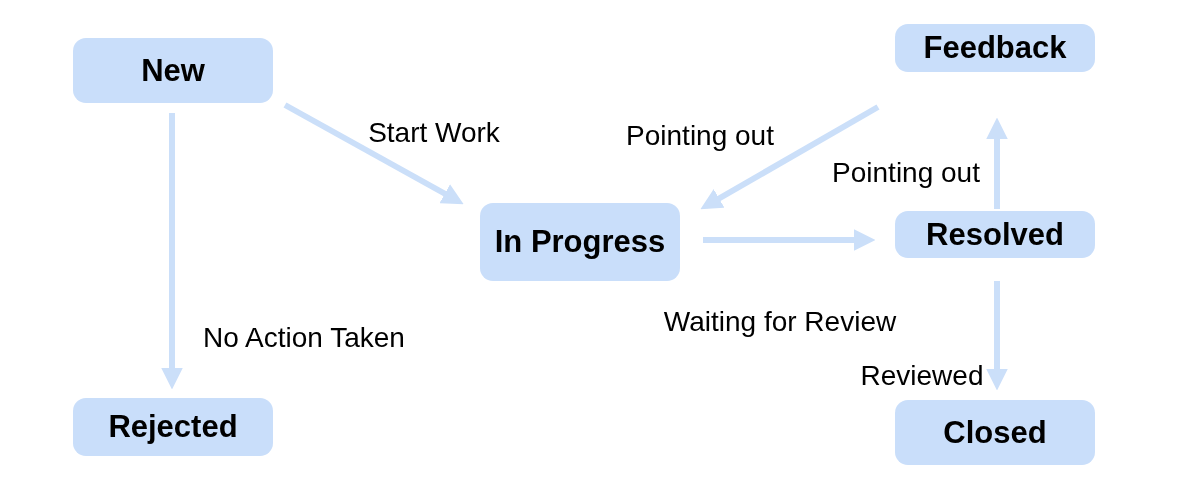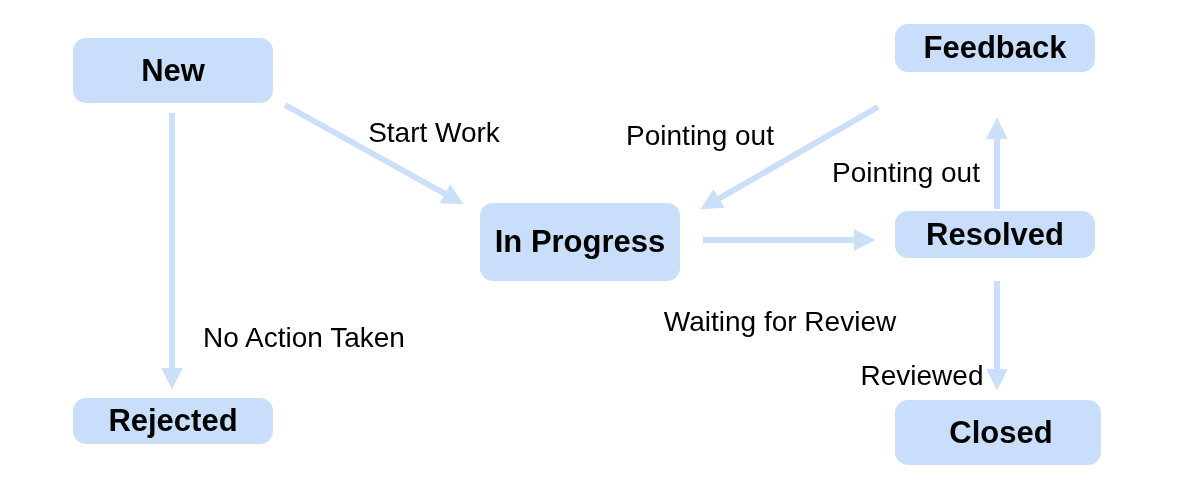--- a/index.html
+++ b/index.html
@@ -84,25 +84,25 @@
   </div>
 
   <div class="node" style="left:480px; top:203px; width:200px; height:78px;">
     <span>In Progress</span>
   </div>
 
   <div class="node" style="left:895px; top:211px; width:200px; height:47px;">
     <span>Resolved</span>
   </div>
 
-  <div class="node" style="left:73px; top:398px; width:200px; height:46px;">
+  <div class="node" style="left:73px; top:398px; width:200px; height:58px;">
     <span>Rejected</span>
   </div>
 
-  <div class="node" style="left:895px; top:400px; width:200px; height:65px;padding-left:6px;">
+  <div class="node" style="left:895px; top:400px; width:200px; height:65px;">
     <span>Closed</span>
   </div>
 
   <div class="edge-label" style="left:434px; top:133px;">Start Work</div>
 
   <div class="edge-label" style="left:700px; top:136px;">Pointing out</div>
 
   <div class="edge-label" style="left:906px; top:173px;">Pointing out</div>
 
   <div class="edge-label" style="left:780px; top:286px;margin-top:36px;">Waiting for Review</div>

